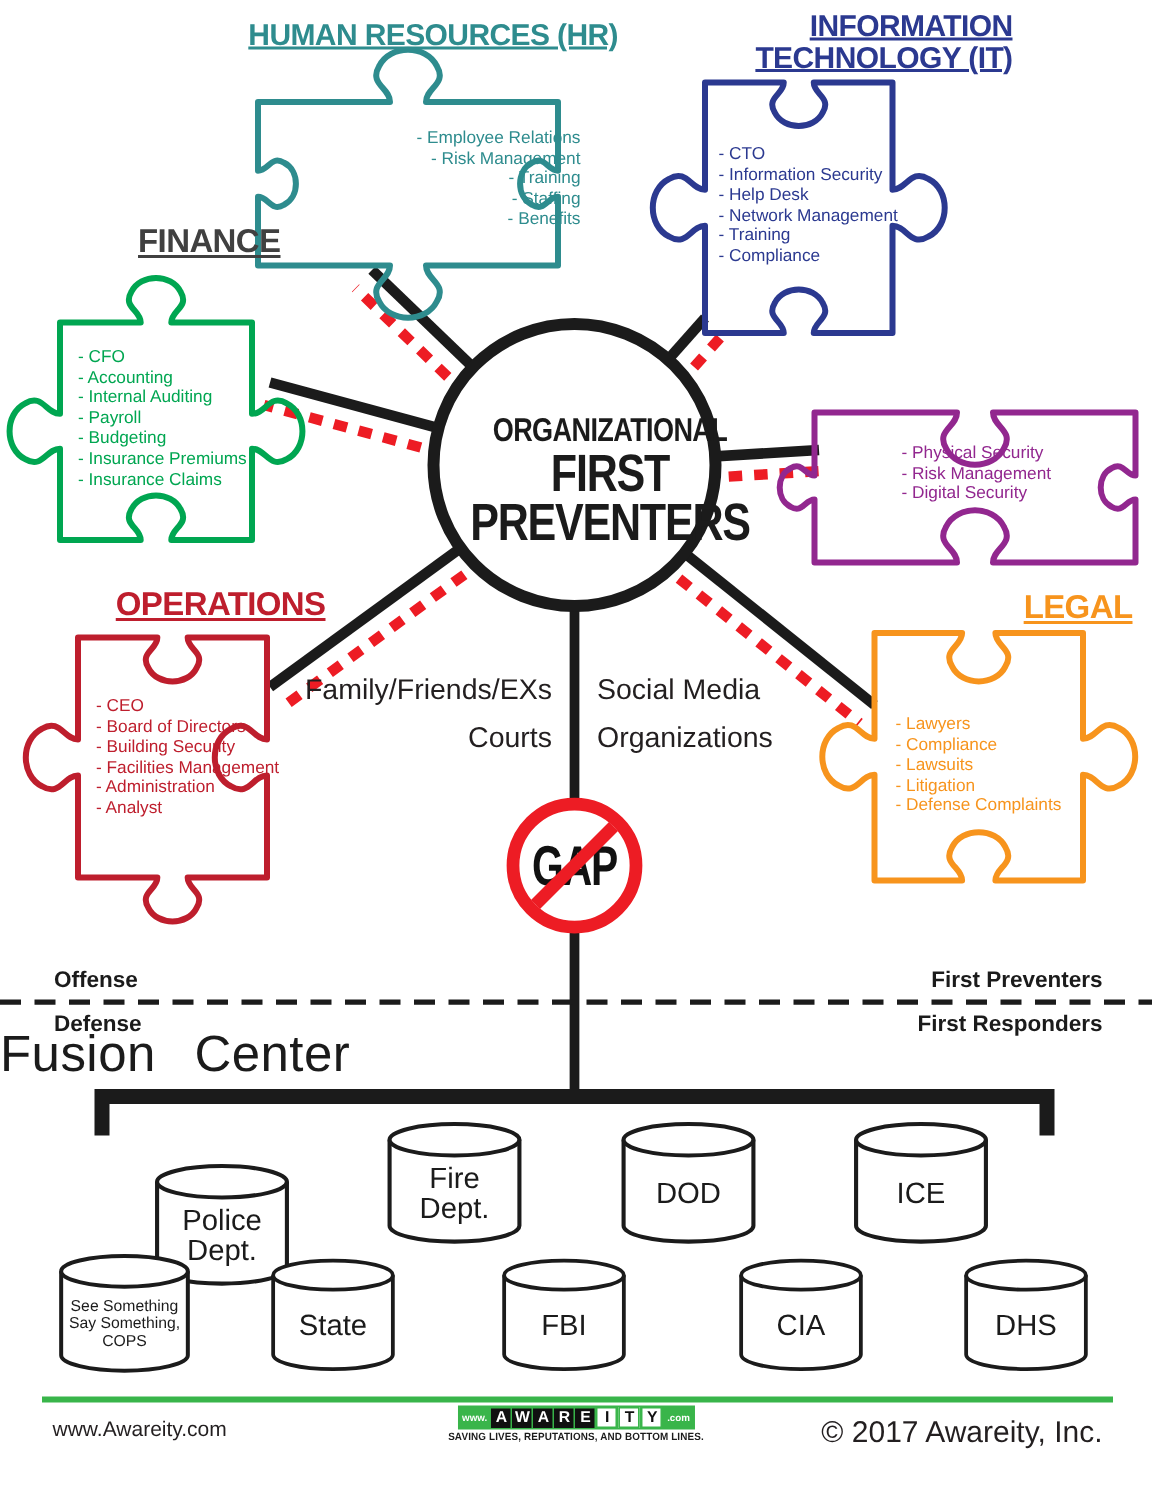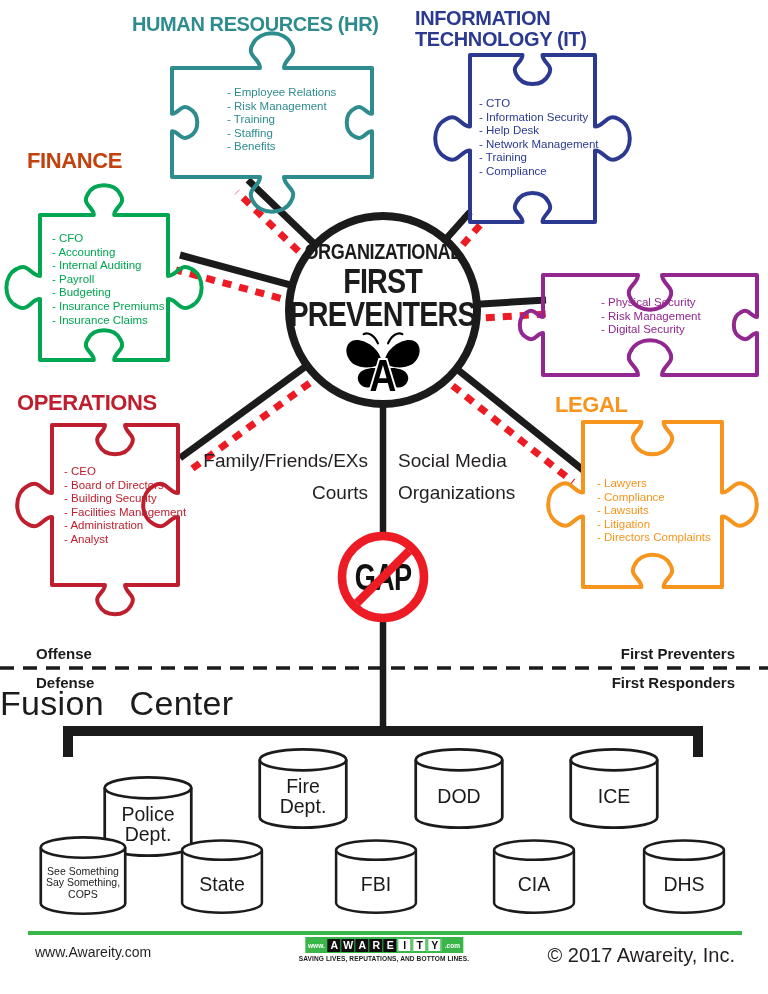--- a/index.html
+++ b/index.html
@@ -1,27 +1,27 @@
 <!DOCTYPE html>
 <html><head>
 <meta charset="utf-8">
 <style>
   html,body{margin:0;padding:0;background:#fff;}
   #page{position:relative;width:768px;height:994px;background:#fff;overflow:hidden;
         font-family:"Liberation Sans",sans-serif;color:#231F20;}
   svg.lines{position:absolute;left:0;top:0;z-index:1;}
   svg.pz{position:absolute;z-index:2;overflow:visible;}
-  .dept-title{position:absolute;z-index:2;font-weight:bold;text-align:left;
-              font-size:20px;line-height:21px;letter-spacing:-0.4px;}
+  .dept-title{position:absolute;z-index:2;font-weight:bold;text-align:right;
+              font-size:20px;line-height:21px;letter-spacing:-0.4px;text-decoration:underline;}
   .dept-title.big{font-size:22px;}
   .dept-items{position:absolute;z-index:2;font-size:11.5px;line-height:13.6px;}
   .itm{white-space:nowrap;}
   .itm::before{content:"- ";}
   #circle{position:absolute;left:285px;top:212px;width:196px;height:196px;background:#fff;
-          border:8px solid #1b1b1b;border-radius:50%;z-index:3;display:flex;flex-direction:column;
+          border:8px solid #1b1b1b;border-radius:50%;z-index:3;display:flex;
           align-items:center;justify-content:flex-start;padding-top:20px;box-sizing:border-box;}
   .circle-text{transform:scaleX(0.82);transform-origin:center;text-align:center;color:#1b1b1b;}
   .ct1{font-size:22px;font-weight:bold;line-height:24px;letter-spacing:-0.5px;}
   .ct2{font-size:35px;font-weight:bold;line-height:33px;letter-spacing:-1px;}
   #gapsign{position:absolute;left:337px;top:531px;width:92px;height:92px;z-index:4;}
   .midlabel{position:absolute;z-index:2;font-size:19px;line-height:22px;color:#231F20;}
   .div-label{position:absolute;z-index:2;font-size:15px;font-weight:bold;color:#1b1b1b;}
   #fusion{position:absolute;left:0;top:684px;width:768px;text-align:left;z-index:2;
           font-size:34px;word-spacing:16px;letter-spacing:0.3px;color:#1b1b1b;}
   .cyl{position:absolute;z-index:2;}
@@ -87,25 +87,25 @@
     </svg>
   <svg class="pz" viewBox="0 0 216 250" style="left: 7px; top: 380px; width: 216px; height: 250px;">
       <path fill="none" stroke-width="4" stroke-linejoin="round" d="M45 45 L97.9 45.0 C97.9 53.1 85.8 55.1 91.9 65.2 C97.9 77.3 118.1 77.3 124.1 65.2 C130.2 55.1 118.1 53.1 118.1 45.0 L171 45 L171.0 113.0 C161.4 113.0 159.0 98.6 147.0 105.8 C132.6 113.0 132.6 137.0 147.0 144.2 C159.0 151.4 161.4 137.0 171.0 137.0 L171 205 L118.1 205.0 C118.1 213.1 130.2 215.1 124.1 225.2 C118.1 237.3 97.9 237.3 91.9 225.2 C85.8 215.1 97.9 213.1 97.9 205.0 L45 205 L45.0 137.0 C35.4 137.0 33.0 151.4 21.0 144.2 C6.6 137.0 6.6 113.0 21.0 105.8 C33.0 98.6 35.4 113.0 45.0 113.0 L45 45 Z" stroke="#BE1E2D"></path>
     </svg>
   <svg class="pz" viewBox="0 0 229 255" style="left: 538px; top: 377px; width: 229px; height: 255px;">
       <path fill="none" stroke-width="4" stroke-linejoin="round" d="M45 45 L103.4 45.0 C103.4 53.9 90.0 56.1 96.7 67.2 C103.4 80.6 125.6 80.6 132.3 67.2 C139.0 56.1 125.6 53.9 125.6 45.0 L184 45 L184.0 115.5 C193.6 115.5 196.0 101.1 208.0 108.3 C222.4 115.5 222.4 139.5 208.0 146.7 C196.0 153.9 193.6 139.5 184.0 139.5 L184 210 L125.6 210.0 C125.6 201.1 139.0 198.9 132.3 187.8 C125.6 174.4 103.4 174.4 96.7 187.8 C90.0 198.9 103.4 201.1 103.4 210.0 L45 210 L45.0 139.5 C35.4 139.5 33.0 153.9 21.0 146.7 C6.6 139.5 6.6 115.5 21.0 108.3 C33.0 101.1 35.4 115.5 45.0 115.5 L45 45 Z" stroke="#F7941D"></path>
     </svg>
 
   <div class="dept-title" style="left: 132px; top: 14px; width: 280px; color: rgb(46, 140, 142);">HUMAN RESOURCES (HR)</div>
   <div class="dept-title" style="left: 415px; top: 8px; width: 260px; color: rgb(43, 57, 144);">INFORMATION TECHNOLOGY (IT)</div>
-  <div class="dept-title big" style="left: 27px; top: 150px; width: 160px; color: #c2410c;">FINANCE</div>
+  <div class="dept-title big" style="left: 27px; top: 150px; width: 160px; color: #404040;">FINANCE</div>
   <div class="dept-title big" style="left: 17px; top: 392px; width: 200px; color: rgb(190, 30, 45);">OPERATIONS</div>
   <div class="dept-title big" style="left: 555px; top: 394px; width: 200px; color: rgb(247, 148, 29);">LEGAL</div>
 
-  <div class="dept-items" style="left: 227px; top: 86px; width: 160px; color: rgb(46, 140, 142);">
+  <div class="dept-items" style="left: 227px; top: 86px; width: 160px; color: rgb(46, 140, 142); text-align: right;">
     <div class="itm">Employee Relations</div>
     <div class="itm">Risk Management</div>
     <div class="itm">Training</div>
     <div class="itm">Staffing</div>
     <div class="itm">Benefits</div>
   </div>
   <div class="dept-items" style="left: 479px; top: 97px; width: 130px; color: rgb(43, 57, 144);">
     <div class="itm">CTO</div>
     <div class="itm">Information Security</div>
     <div class="itm">Help Desk</div>
@@ -133,21 +133,21 @@
     <div class="itm">Building Security</div>
     <div class="itm">Facilities Management</div>
     <div class="itm">Administration</div>
     <div class="itm">Analyst</div>
   </div>
   <div class="dept-items" style="left: 597px; top: 477px; width: 140px; color: rgb(247, 148, 29);">
     <div class="itm">Lawyers</div>
     <div class="itm">Compliance</div>
     <div class="itm">Lawsuits</div>
     <div class="itm">Litigation</div>
-    <div class="itm">Directors Complaints</div>
+    <div class="itm">Defense Complaints</div>
   </div>
 
   <div id="circle">
     <div class="circle-text">
       <div class="ct1">ORGANIZATIONAL</div>
       <div class="ct2">FIRST</div>
       <div class="ct2">PREVENTERS</div>
     </div>
     <svg width="86" height="64" viewBox="0 0 100 76">
       <path d="M44,16 C40,6 32,2 27,5" fill="none" stroke="#000" stroke-width="2.5" stroke-linecap="round"></path>

